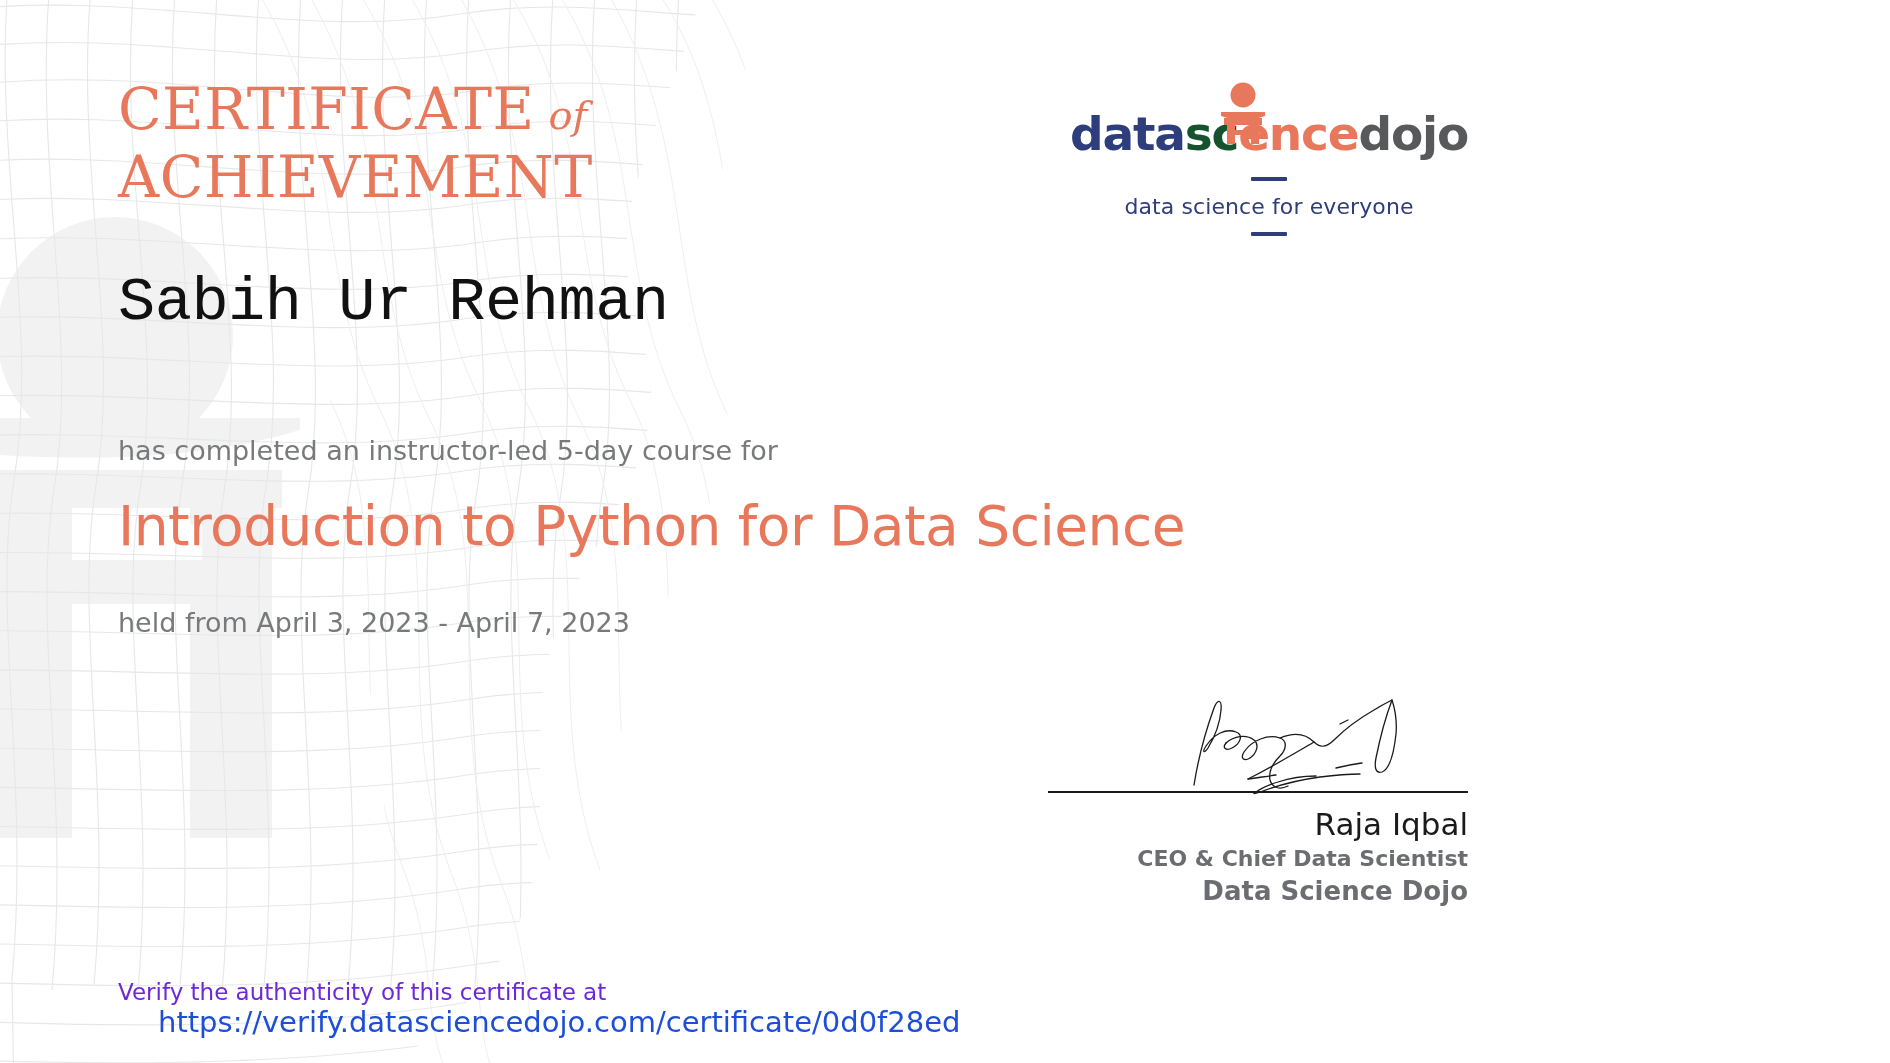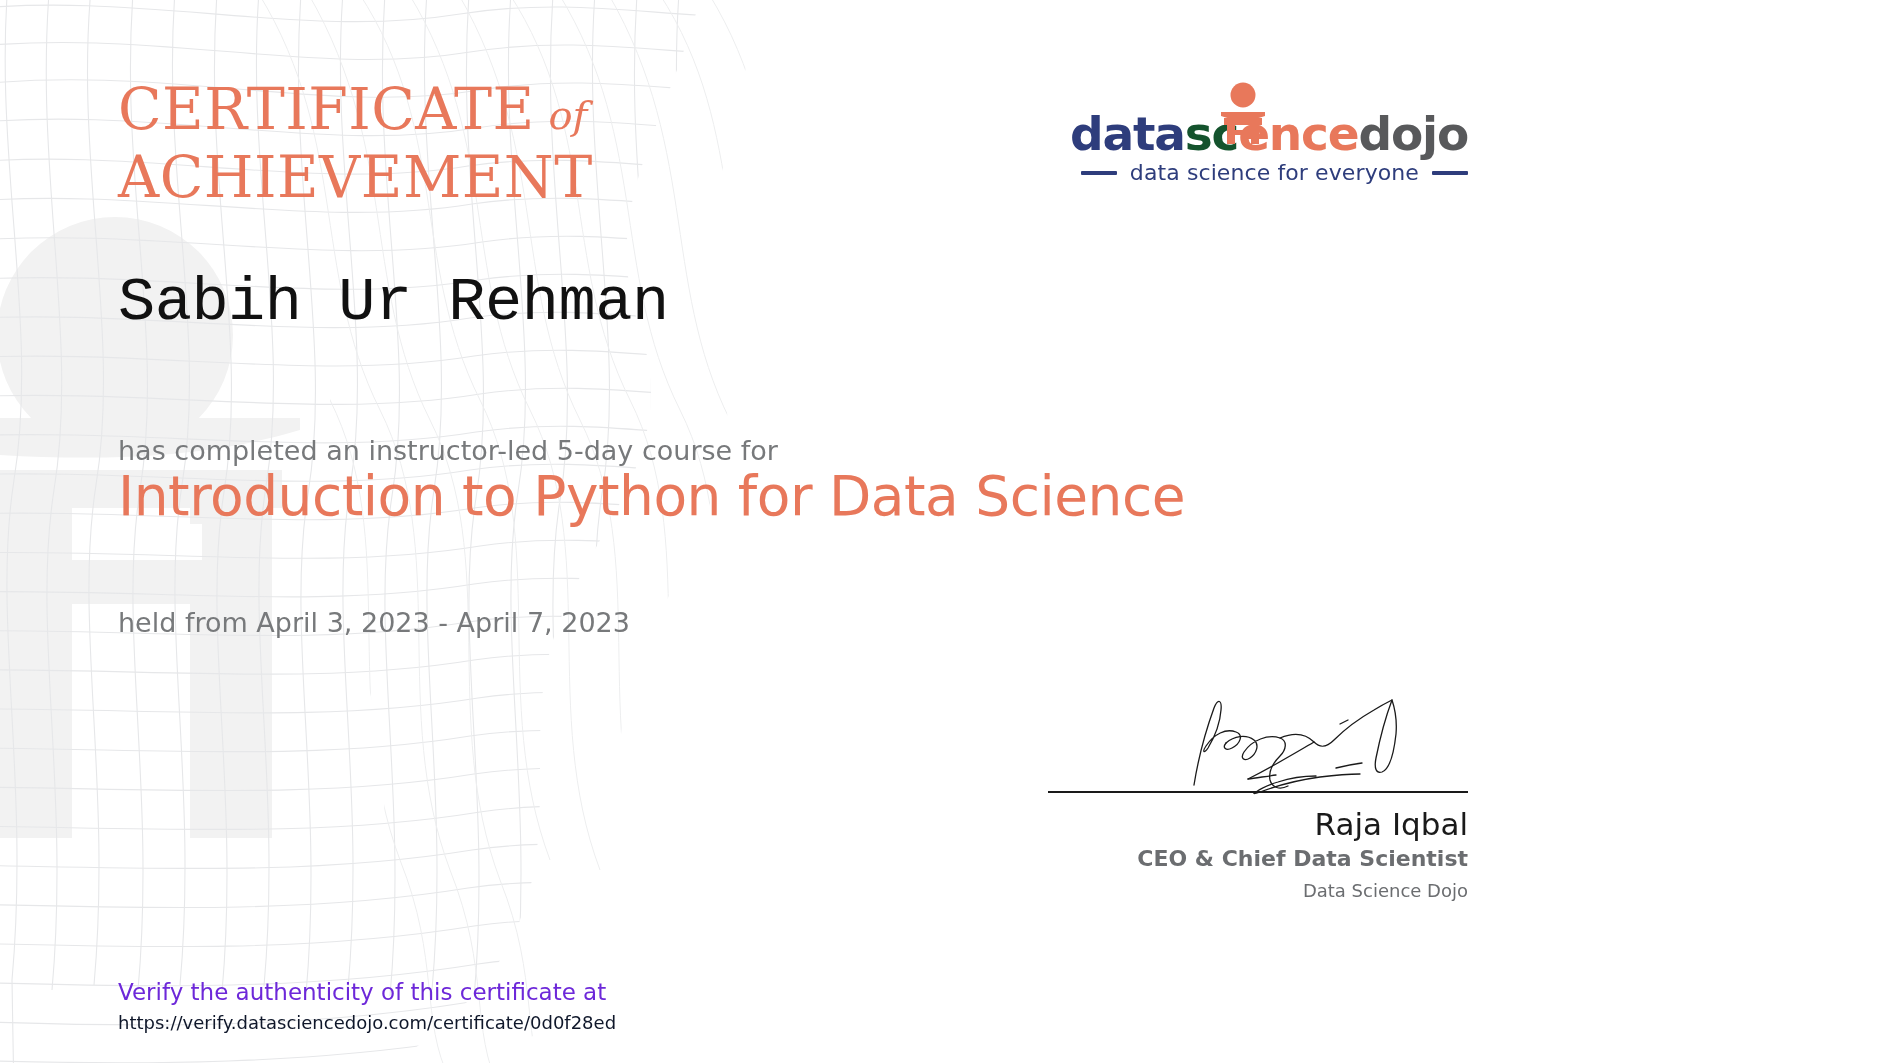--- a/index.html
+++ b/index.html
@@ -60,21 +60,21 @@
   .wm-sci   { color:#14532d; }
   .wm-ence  { color:#E8785B; }
   .wm-dojo  { color:#58595B; }
   #logo-torii-mark {
     position:absolute;
     left:150px; top:-26px;
     width:46px; height:62px;
   }
   #logo-tagline-row {
     display:flex; align-items:center; justify-content:flex-end;
-    gap:13px; margin-top:0;
+    gap:13px; margin-top:17px;flex-direction:column;
   }
   .tag-dash { display:block; width:36px; height:4px; background:#2E3D7C; border-radius:1px; }
   #logo-tagline {
     font-family:"DejaVu Sans", sans-serif;
     font-size:22px;
     color:#2E3D7C;
     letter-spacing:0.1px;
     white-space:nowrap;
   }
 
@@ -89,21 +89,21 @@
     letter-spacing:-0.5px;
     white-space:nowrap;
   }
   #completion-line {
     position:absolute; left:118px; top:435px;
     font-size:27px;
     color:#77797B;
     white-space:nowrap;
   }
   #course-title {
-    position:absolute; left:118px; top:464px;
+    position:absolute; left:118px; top:494px;
     font-size:55px;
     line-height:64px;
     color:#E8785B;
     letter-spacing:-0.5px;
     white-space:nowrap;
   }
   #course-dates {
     position:absolute; left:118px; top:607px;
     font-size:27px;
     color:#77797B;
@@ -114,27 +114,27 @@
   #signature-block { position:absolute; right:120px; top:690px; width:420px; text-align:right; }
   #signature-mark { display:block; width:300px; height:105px; margin-left:auto; margin-right:4px; }
   #signature-rule { width:420px; height:2px; background:#1a1a1a; margin-top:-4px; }
   #signatory-name {
     font-size:31px; color:#1a1a1a; margin-top:12px; line-height:38px; white-space:nowrap;
   }
   #signatory-title {
     font-size:22px; font-weight:bold; color:#6b6d70; line-height:32px; white-space:nowrap;
   }
   #signatory-org {
-    font-size:18px; font-weight:normal; color:#6b6d70; line-height:32px; white-space:nowrap;
+    font-size:26px; font-weight:bold; color:#6b6d70; line-height:32px; white-space:nowrap;
   }
 
   
   #verify-block { position:absolute; left:118px; top:978px; }
   #verify-label { font-size:23px; color:#6d28d9; line-height:29px; white-space:nowrap; }
-  #verify-url   { font-size:18px; color:#0f172a; line-height:31px; white-space:nowrap; }
+  #verify-url   { font-size:29px; color:#1d4ed8; line-height:31px; white-space:nowrap;margin-left:40px; }
 </style>
 </head>
 <body>
 
 <div id="certificate">
 
   <svg class="bg-layer" id="torii-watermark" viewBox="0 0 1890 1063">
     <g fill="#F2F2F2">
       <circle cx="115" cy="335" r="118"></circle>
       <path d="M -40 418 L 300 418 L 300 430 Q 170 470 -40 452 Z"></path>

